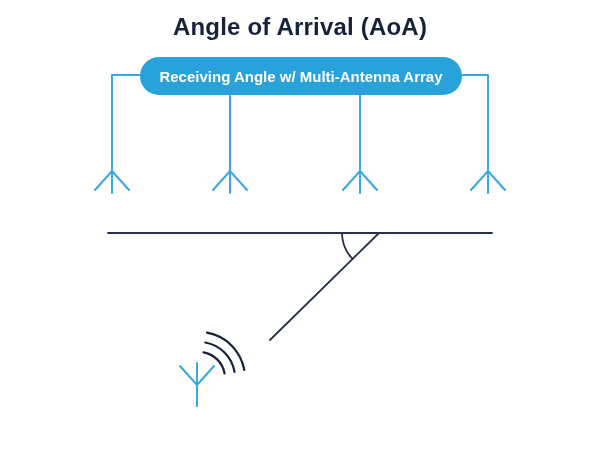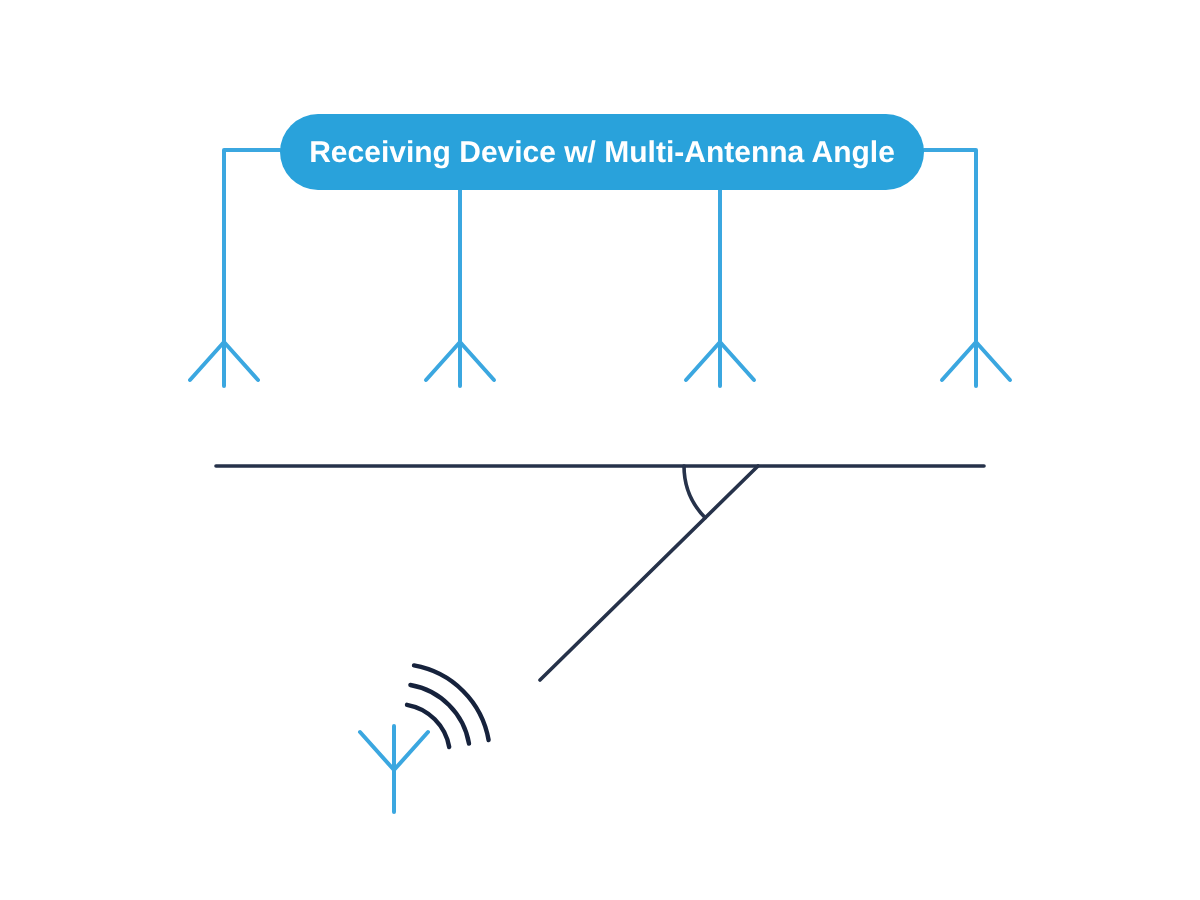--- a/index.html
+++ b/index.html
@@ -76,20 +76,21 @@
     stroke-width: 2.2;
     fill: none;
     stroke-linecap: round;
   }
 </style>
 </head>
 <body>
 
 <div class="canvas">
 
+  <div class="title">Angle of Arrival (AoA)</div>
 
   <svg class="diagram" width="600" height="450" viewBox="0 0 600 450">
 
     <path class="blue-line" d="M140 75 H112 V193"></path>
     <path class="blue-line" d="M462 75 H488 V193"></path>
     <path class="blue-line" d="M230 95 V193"></path>
     <path class="blue-line" d="M360 95 V193"></path>
 
     <g>
       <path class="blue-line" d="M95 190 L112 171 L129 190"></path>
@@ -115,16 +116,16 @@
       <path class="wave-line" d="M205.2 342.5 A36 36 0 0 1 234.5 371.8"></path>
       <path class="wave-line" d="M207.0 332.7 A46 46 0 0 1 244.3 370.0"></path>
     </g>
 
     <g>
       <path class="blue-line" d="M197 363 V406"></path>
       <path class="blue-line" d="M180 366 L197 385 L214 366"></path>
     </g>
   </svg>
 
-  <div class="pill receiver">Receiving Device w/ Multi-Antenna Angle</div>
+  <div class="pill receiver">Receiving Angle w/ Multi-Antenna Array</div>
 
 
 </div>
 
 </body></html>

